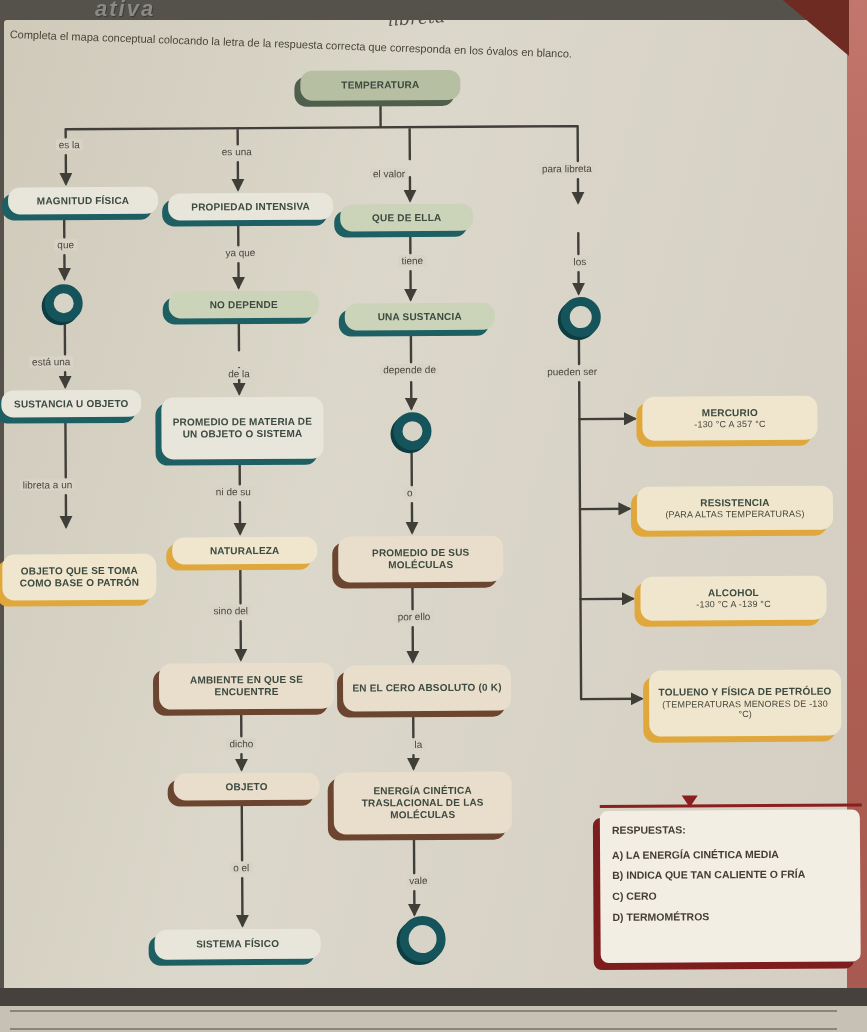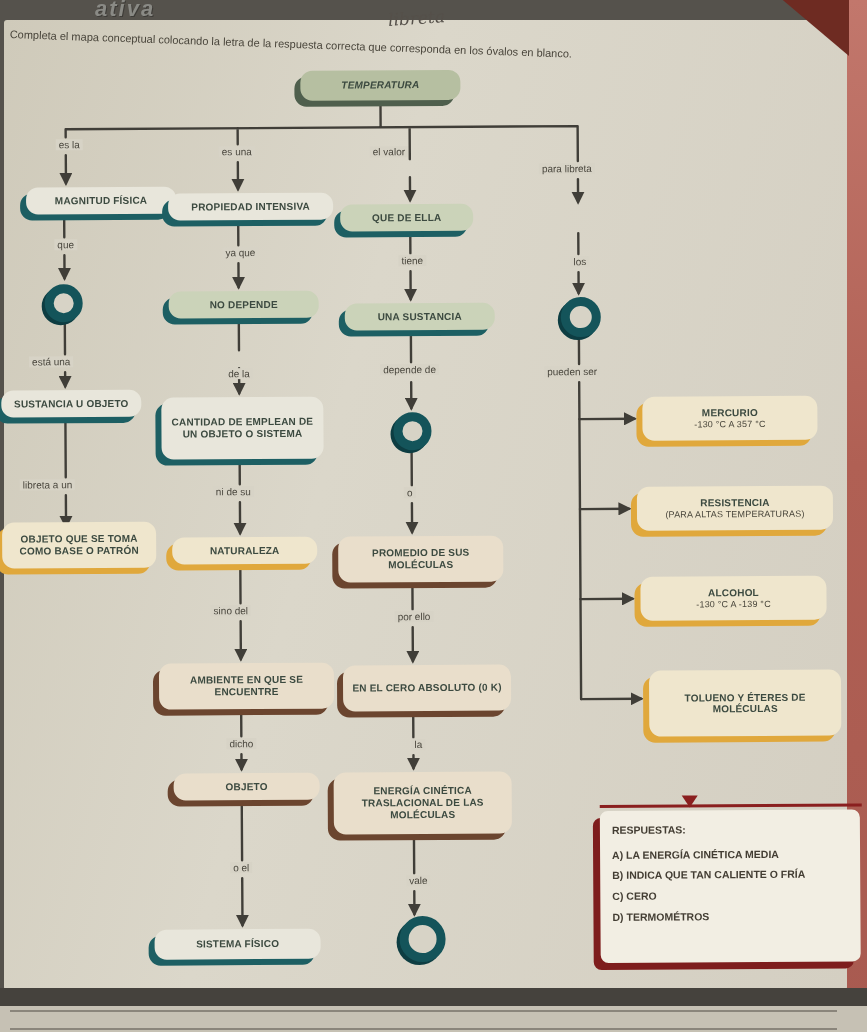--- a/index.html
+++ b/index.html
@@ -20,26 +20,26 @@
   .handwriting{position:absolute;left:388px;top:8px;font:italic 17px "DejaVu Serif",serif;
         color:#55504a;transform:rotate(-4deg);}
   .instruction{position:absolute;left:10px;top:28px;width:660px;font:11px "Liberation Sans",sans-serif;
         color:#48443a;transform:rotate(2deg);transform-origin:left top;}
   .tilt{position:absolute;inset:0;transform:rotate(-0.35deg);}
   svg.lines{position:absolute;inset:0;z-index:1;pointer-events:none;}
   .node{position:absolute;z-index:2;border-radius:12px;display:flex;flex-direction:column;
         align-items:center;justify-content:center;text-align:center;
         font:bold 10px/1.18 "Liberation Sans",sans-serif;color:#3c4a40;letter-spacing:.2px;
         padding:2px 5px;box-sizing:border-box;}
-  .f-green{background:#b6bfa1;box-shadow:-6px 6px 0 #4f5f4d;font-style:italic;}
+  .f-green{background:#b6bfa1;box-shadow:-6px 6px 0 #4f5f4d;}
   .f-light{background:#e8e6db;box-shadow:-6px 6px 0 #1d5f63;}
   .f-sage{background:#cbd3b9;box-shadow:-6px 6px 0 #1d5f63;}
   .f-yellow{background:#efe6cd;box-shadow:-6px 6px 0 #e0a83c;}
   .f-brown{background:#e9decb;box-shadow:-6px 6px 0 #6b452f;}
-  .tname{font:bold 10px/1.15 "Liberation Sans",sans-serif;}
+  .tname{font:bold 10px/1.15 "Liberation Sans",sans-serif;text-align:right;}
   .tdetail{font:9px/1.15 "Liberation Sans",sans-serif;color:#4a473c;margin-top:1px;}
   .lbl{position:absolute;z-index:2;font:10px "Liberation Sans",sans-serif;color:#4a473e;
         background:#d7d3c6;padding:0 3px;white-space:nowrap;}
   .oval{position:absolute;z-index:2;border-radius:50%;background:#d7d3c6;
         border:9px solid #14545a;box-shadow:-3px 3px 0 #0d3d42;box-sizing:border-box;}
   .answers{position:absolute;z-index:2;left:598px;top:812px;width:260px;height:152px;
         background:#f2eee3;border-radius:8px;box-shadow:-7px 7px 0 #7e1d1d;
         padding:12px 12px;box-sizing:border-box;font:bold 10.5px/1.4 "Liberation Sans",sans-serif;
         color:#433d33;}
   .answers .title{margin-bottom:10px;}
@@ -97,65 +97,66 @@
         <path d="M580,273 V294" marker-end="url(#arr)"></path>
         <path d="M580,420 H635" marker-end="url(#arr)"></path>
         <path d="M580,510 H629" marker-end="url(#arr)"></path>
         <path d="M580,600 H632" marker-end="url(#arr)"></path>
         <path d="M580,700 H640" marker-end="url(#arr)"></path>
       </g>
     </svg>
 
     <div class="node f-green" style="left:303px;top:70px;width:160px;height:30px">TEMPERATURA</div>
 
-    <div class="node f-light" style="left:28px;top:185px;width:150px;height:27px">MAGNITUD FÍSICA</div>
+    <div class="node f-light" style="left:10px;top:185px;width:150px;height:27px">MAGNITUD FÍSICA</div>
     <div class="node f-light" style="left:170px;top:192px;width:165px;height:27px">PROPIEDAD INTENSIVA</div>
     <div class="node f-sage" style="left:342px;top:204px;width:133px;height:27px">QUE DE ELLA</div>
 
     <div class="oval" style="left:46px;top:282px;width:38px;height:38px"></div>
     <div class="node f-sage" style="left:346px;top:303px;width:150px;height:27px">UNA SUSTANCIA</div>
     <div class="node f-sage" style="left:170px;top:290px;width:150px;height:27px">NO DEPENDE</div>
     <div class="oval" style="left:562px;top:298px;width:40px;height:40px"></div>
 
     <div class="node f-light" style="left:2px;top:388px;width:140px;height:27px">SUSTANCIA U OBJETO</div>
-    <div class="node f-light" style="left:162px;top:396px;width:162px;height:62px">CANTIDAD DE EMPLEAN DE UN OBJETO O SISTEMA</div>
+    <div class="node f-light" style="left:162px;top:396px;width:162px;height:62px">PROMEDIO DE MATERIA DE UN OBJETO O SISTEMA</div>
     <div class="oval" style="left:394px;top:412px;width:38px;height:38px"></div>
 
     <div class="node f-yellow" style="left:643px;top:398px;width:175px;height:44px">
       <div class="tname">MERCURIO</div>
       <div class="tdetail">-130 °C A 357 °C</div>
     </div>
     <div class="node f-yellow" style="left:637px;top:488px;width:196px;height:44px">
       <div class="tname">RESISTENCIA</div>
       <div class="tdetail">(PARA ALTAS TEMPERATURAS)</div>
     </div>
     <div class="node f-yellow" style="left:640px;top:578px;width:186px;height:44px">
       <div class="tname">ALCOHOL</div>
       <div class="tdetail">-130 °C A -139 °C</div>
     </div>
     <div class="node f-yellow" style="left:648px;top:672px;width:192px;height:66px">
-      <div class="tname">TOLUENO Y ÉTERES DE MOLÉCULAS</div>
+      <div class="tname">TOLUENO Y FÍSICA DE PETRÓLEO</div>
+      <div class="tdetail">(TEMPERATURAS MENORES DE -130 °C)</div>
     </div>
 
-    <div class="node f-yellow" style="left:2px;top:520px;width:154px;height:46px">OBJETO QUE SE TOMA COMO BASE O PATRÓN</div>
+    <div class="node f-yellow" style="left:2px;top:552px;width:154px;height:46px">OBJETO QUE SE TOMA COMO BASE O PATRÓN</div>
     <div class="node f-yellow" style="left:172px;top:536px;width:145px;height:27px">NATURALEZA</div>
     <div class="node f-brown" style="left:338px;top:536px;width:165px;height:46px">PROMEDIO DE SUS MOLÉCULAS</div>
 
     <div class="node f-brown" style="left:158px;top:662px;width:175px;height:46px">AMBIENTE EN QUE SE ENCUENTRE</div>
     <div class="node f-brown" style="left:342px;top:665px;width:168px;height:46px">EN EL CERO ABSOLUTO (0 K)</div>
 
     <div class="node f-brown" style="left:172px;top:772px;width:146px;height:27px">OBJETO</div>
     <div class="node f-brown" style="left:332px;top:772px;width:178px;height:62px">ENERGÍA CINÉTICA TRASLACIONAL DE LAS MOLÉCULAS</div>
 
     <div class="node f-light" style="left:152px;top:928px;width:166px;height:30px">SISTEMA FÍSICO</div>
     <div class="oval" style="left:397px;top:916px;width:46px;height:46px"></div>
 
     <span class="lbl" style="left:58px;top:137px">es la</span>
     <span class="lbl" style="left:221px;top:145px">es una</span>
-    <span class="lbl" style="left:372px;top:146px">el valor</span>
+    <span class="lbl" style="left:372px;top:168px">el valor</span>
     <span class="lbl" style="left:541px;top:164px">para libreta</span>
     <span class="lbl" style="left:56px;top:237px">que</span>
     <span class="lbl" style="left:224px;top:246px">ya que</span>
     <span class="lbl" style="left:400px;top:255px">tiene</span>
     <span class="lbl" style="left:572px;top:257px">los</span>
     <span class="lbl" style="left:30px;top:354px">está una</span>
     <span class="lbl" style="left:226px;top:367px">de la</span>
     <span class="lbl" style="left:381px;top:364px">depende de</span>
     <span class="lbl" style="left:545px;top:367px">pueden ser</span>
     <span class="lbl" style="left:20px;top:477px">libreta a un</span>

